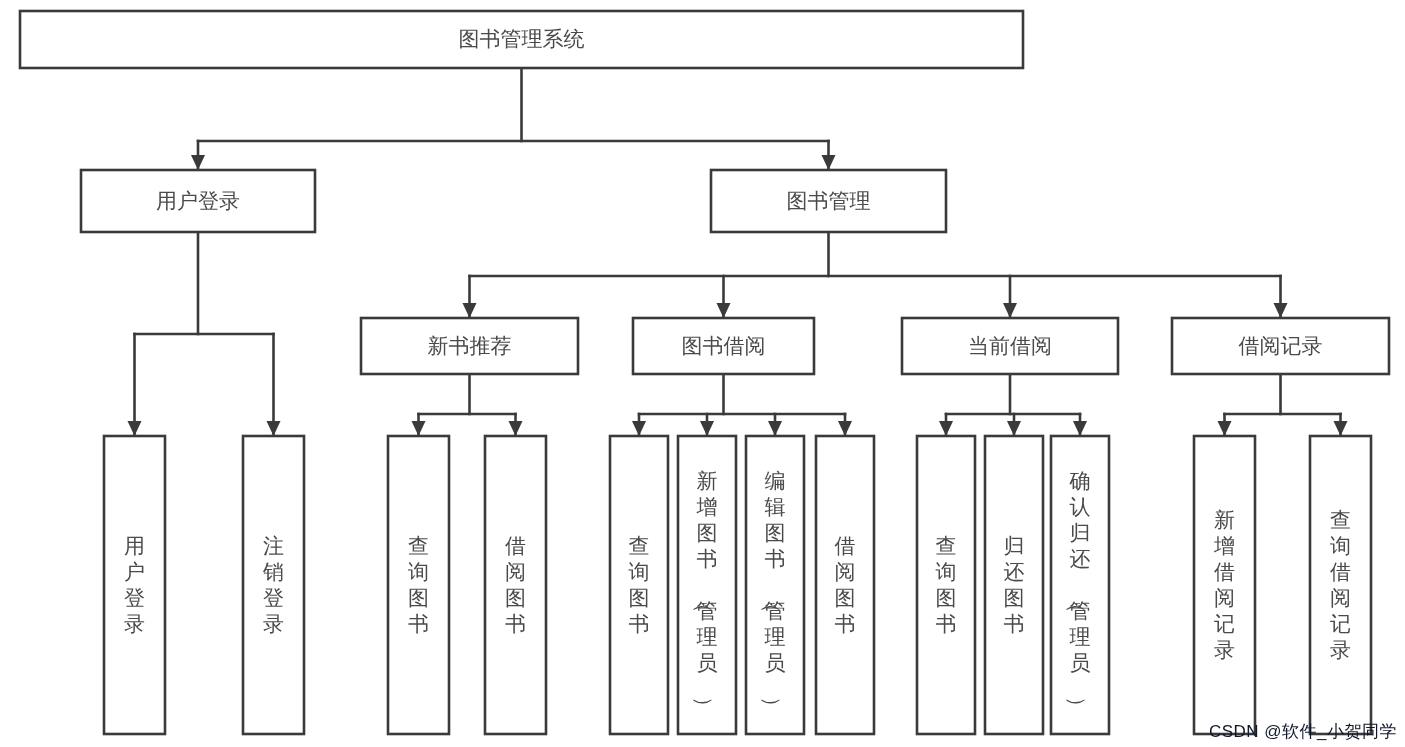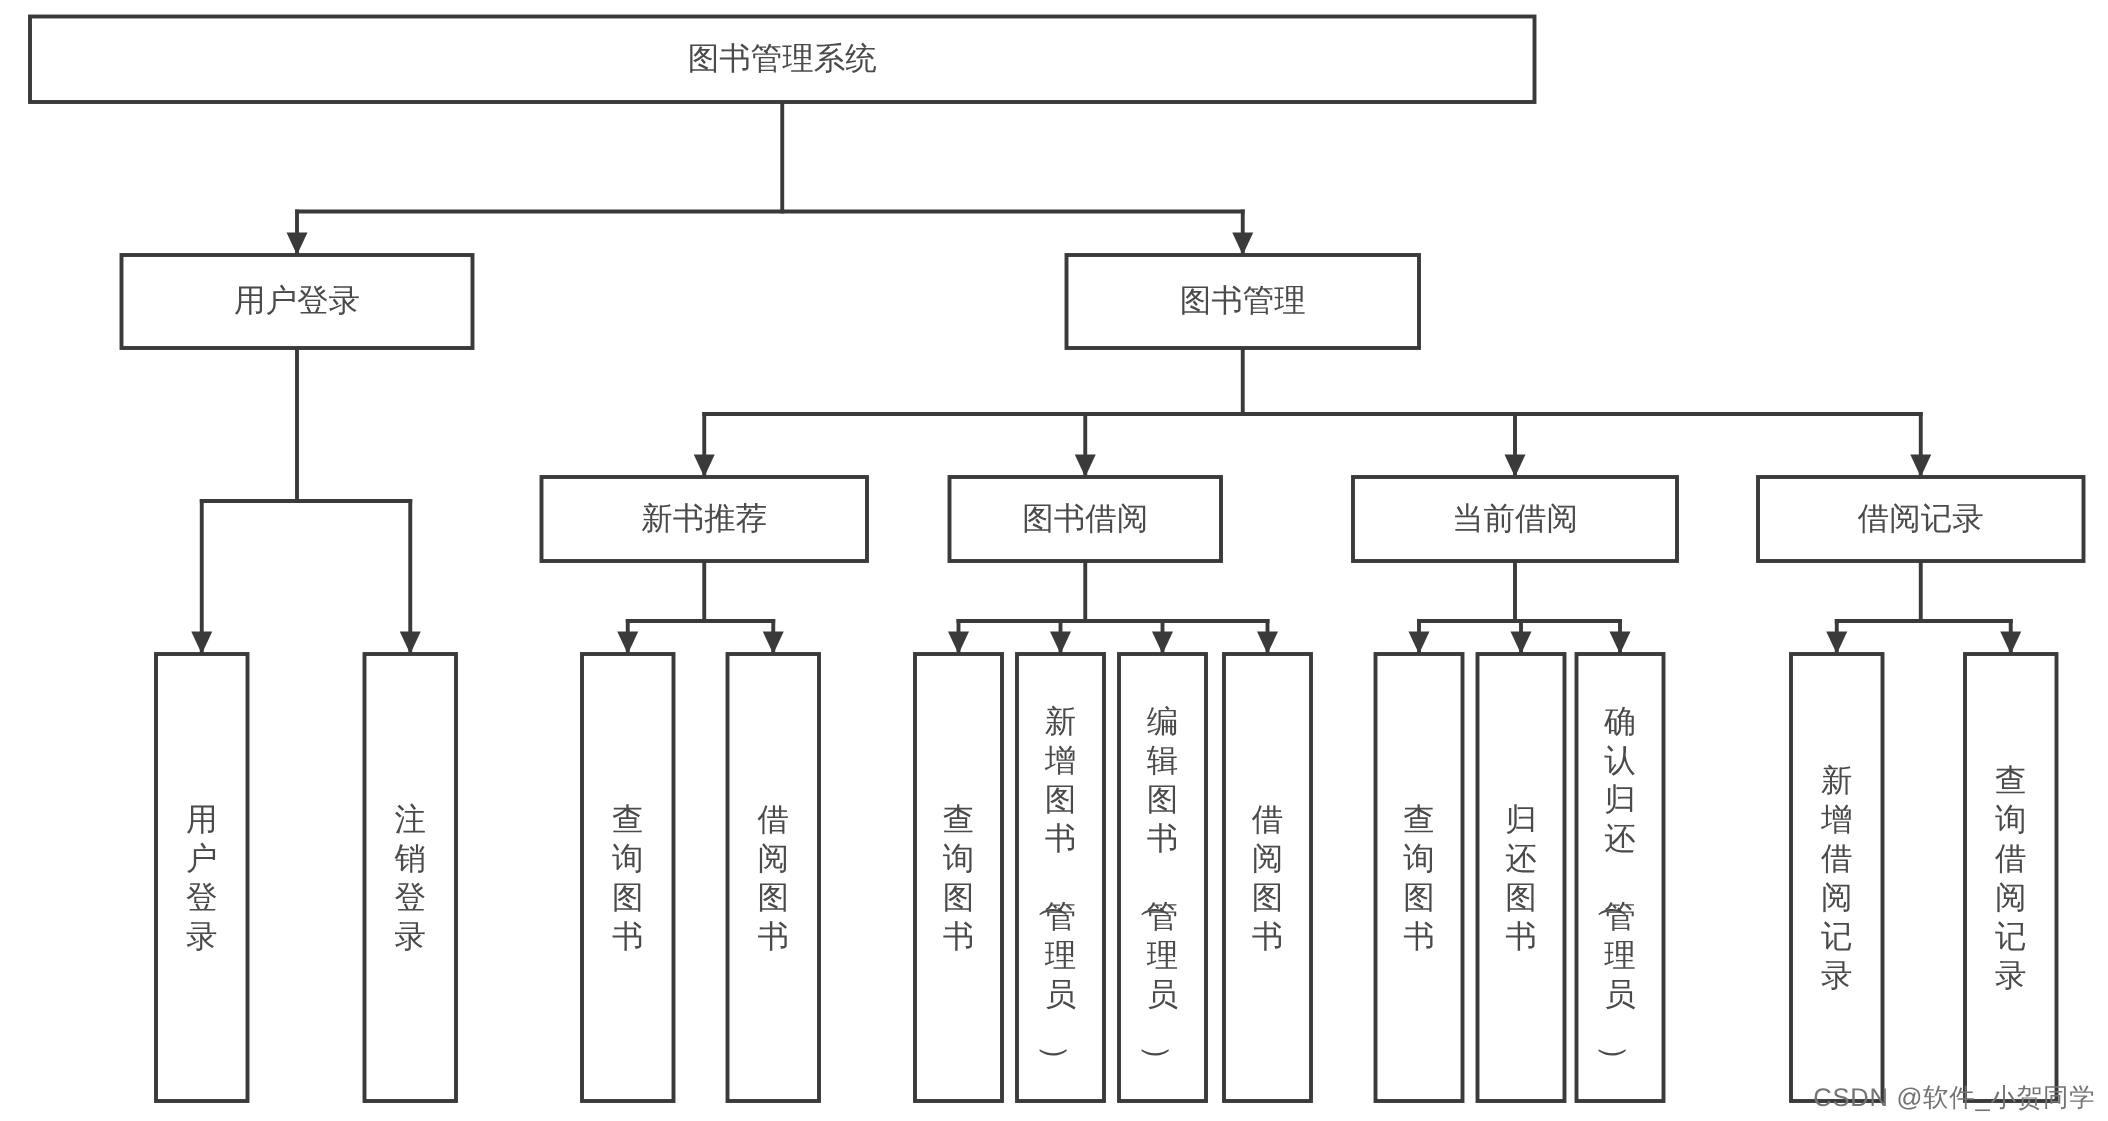--- a/index.html
+++ b/index.html
@@ -26,21 +26,21 @@
     font-family:"Liberation Sans","DejaVu Sans",sans-serif;
     font-size:21px;
     fill:#4a4a4a;
     text-anchor:middle;
   }
   .watermark{
     position:absolute;
     right:8px;bottom:4px;
     font-family:"Liberation Sans","DejaVu Sans",sans-serif;
     font-size:17px;
-    color:#737373;
+    color:#0f172a;
     white-space:nowrap;
     letter-spacing:0.5px;
   }
 </style>
 </head>
 <body>
 
 <svg id="diagram" viewBox="0 0 1405 747" xmlns="http://www.w3.org/2000/svg">
   <defs></defs>
   <g id="connectors">

